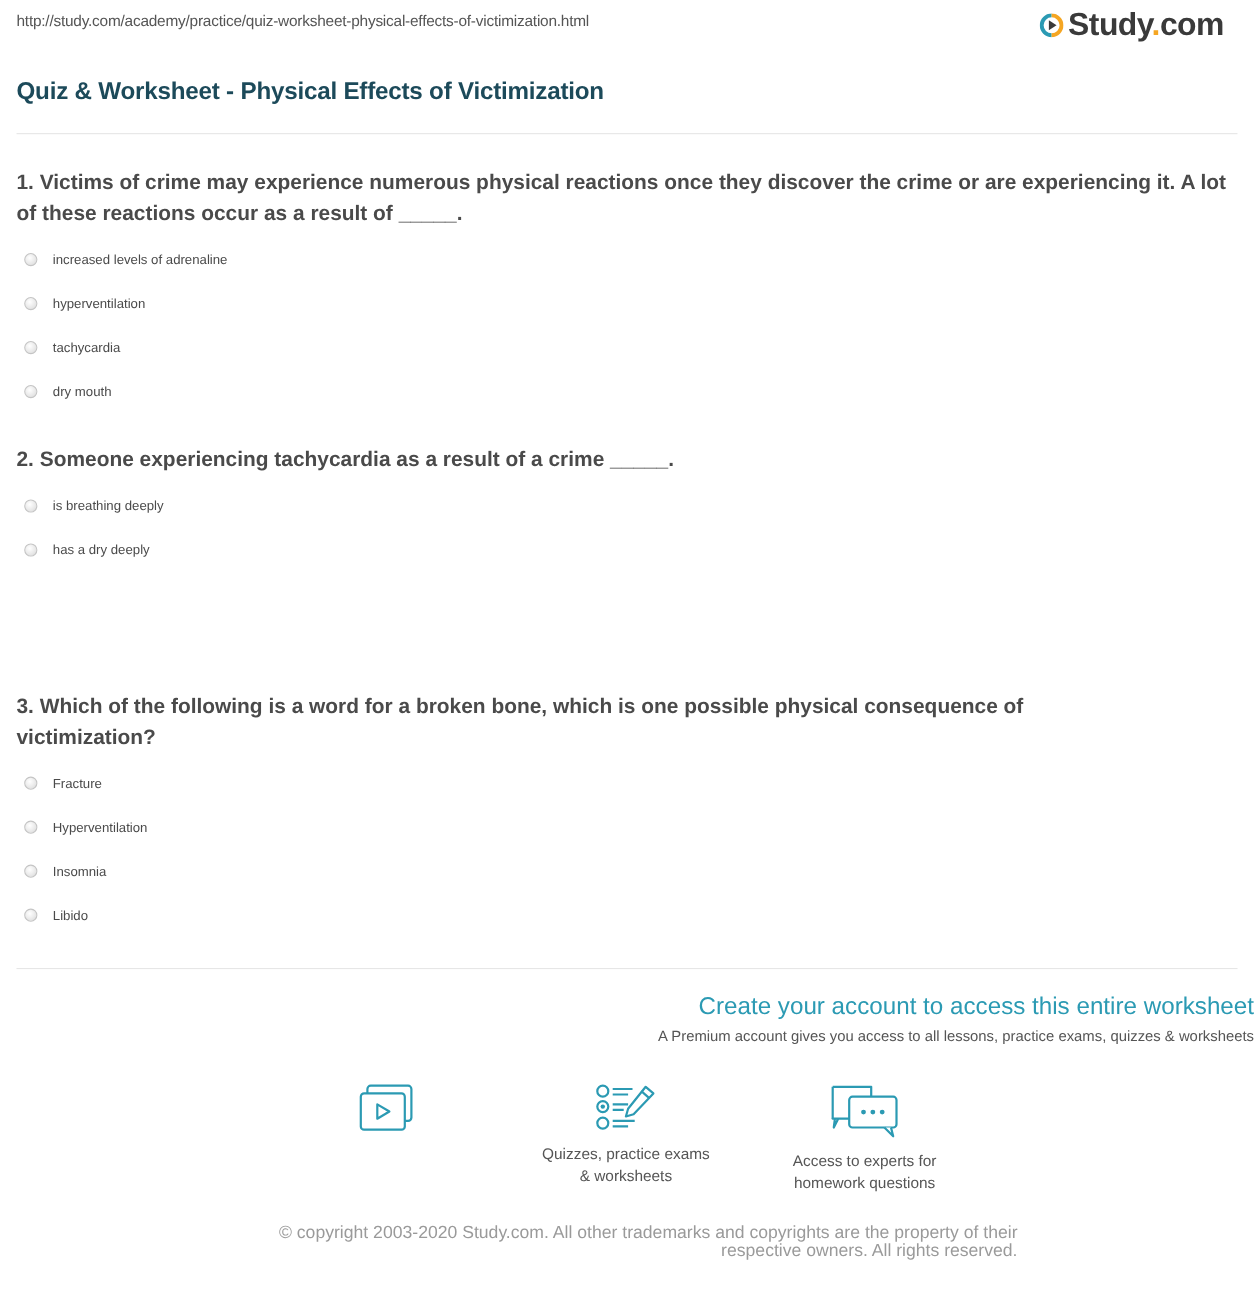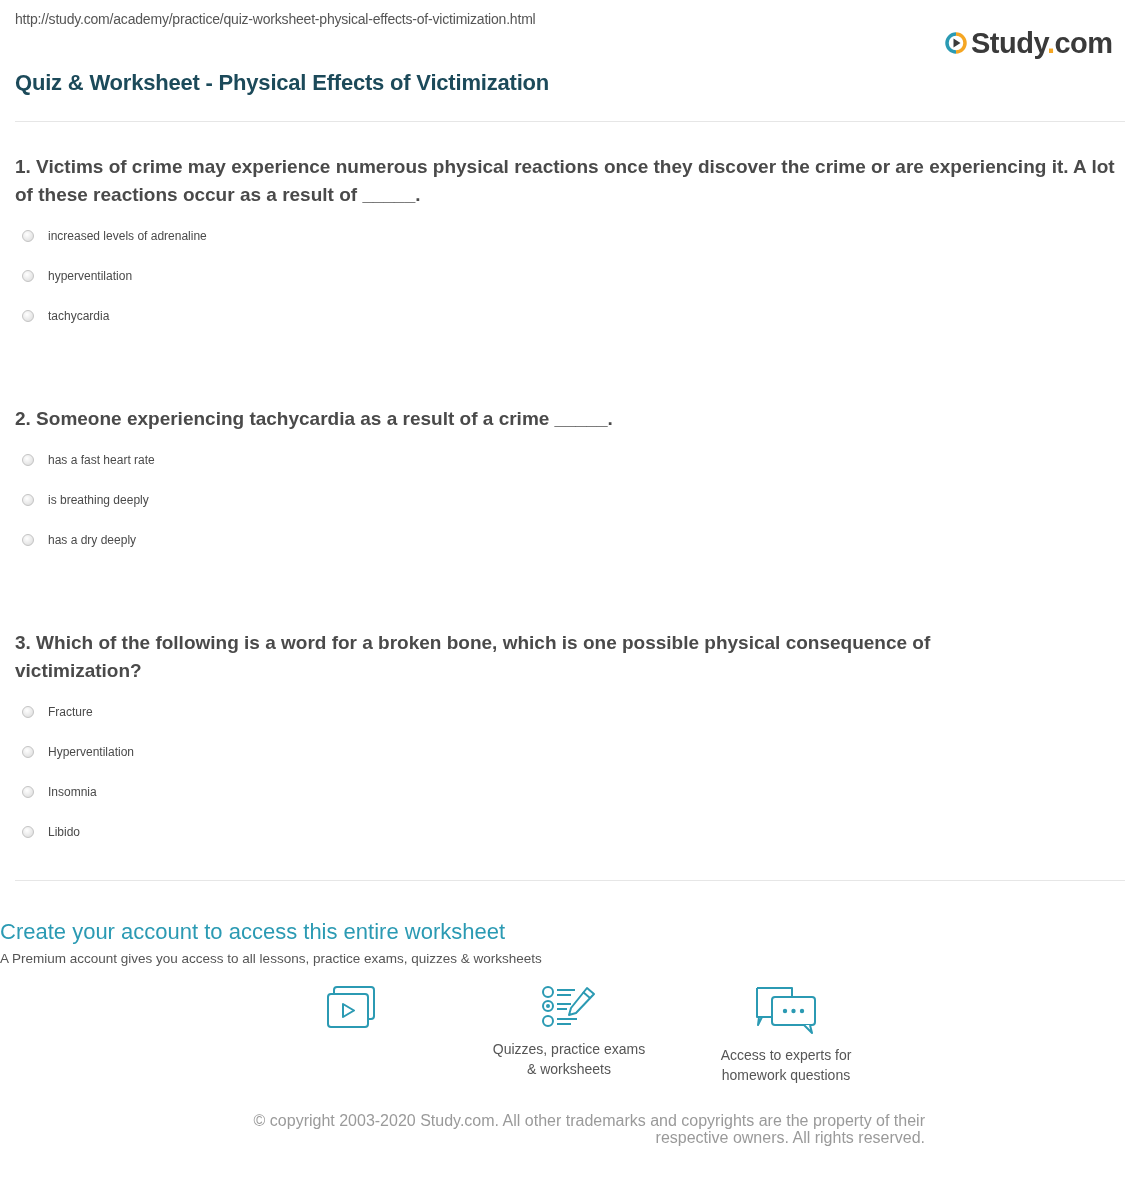--- a/index.html
+++ b/index.html
@@ -1,28 +1,28 @@
 <!DOCTYPE html>
 <html><head>
 <meta charset="utf-8">
 <style>
   html, body { margin:0; padding:0; background:#ffffff; }
   body { width:1140px; height:1177px; position:relative; font-family:"Liberation Sans", sans-serif; color:#404040; overflow:hidden; }
   .url { position:absolute; left:15px; top:11px; font-size:14px; color:#555; letter-spacing:-0.2px; }
-  .logo { position:absolute; left:945px; top:8px; display:flex; align-items:center;margin-top:20px; }
+  .logo { position:absolute; left:945px; top:8px; display:flex; align-items:center; }
   .logo-icon { width:22px; height:22px; position:relative; }
   .logo-text { font-size:29px; font-weight:bold; color:#3a3a3a; margin-left:4px; letter-spacing:-0.5px; line-height:30px; }
   .logo-dot { color:#f5a623; }
   .title { position:absolute; left:15px; top:70px; font-size:22px; font-weight:bold; color:#1c4a5a; letter-spacing:-0.2px; margin:0; }
   .hr { position:absolute; left:15px; right:15px; height:1px; background:#e6e6e6; }
   .question { position:absolute; left:15px; width:1110px; font-size:19px; font-weight:bold; color:#4a4a4a; line-height:28px; margin:0; }
   .answers { position:absolute; left:22px; list-style:none; margin:0; padding:0; }
   .answer { display:flex; align-items:center; height:40px; font-size:12px; color:#4a4a4a; cursor:pointer; }
   .radio { width:10px; height:10px; border-radius:50%; border:1px solid #c4c4c4; background:radial-gradient(circle at 40% 35%, #ffffff 0%, #e4e4e4 70%, #cfcfcf 100%); margin-right:14px; flex-shrink:0; }
-  .cta { position:absolute; left:0; width:1140px; text-align:left;margin-top:17px; }
+  .cta { position:absolute; left:0; width:1140px; text-align:right; }
   .cta-title { top:902px; font-size:22px; color:#2b9ab3; font-weight:normal; }
   .cta-sub { top:934px; font-size:13.5px; color:#555; }
   .feature { position:absolute; top:985px; width:200px; text-align:center; }
   .feature svg { display:block; margin:0 auto; }
   .feature-label { margin-top:10px; font-size:14px; color:#555; line-height:20px; white-space:pre-line; }
   .footer { position:absolute; top:1112px; left:215px; width:710px; text-align:right; font-size:16px; color:#9a9a9a; line-height:17px; }
 </style>
 </head>
 <body>
 
@@ -49,28 +49,28 @@
       <span>increased levels of adrenaline</span>
     </li>
   <li class="answer">
       <span class="radio"></span>
       <span>hyperventilation</span>
     </li>
   <li class="answer">
       <span class="radio"></span>
       <span>tachycardia</span>
     </li>
+  <li class="answer">
+      <span class="radio"></span>
+      <span>dry mouth</span>
+    </li>
 </ul>
 
 <p class="question" style="top:405px;">2. Someone experiencing tachycardia as a result of a crime _____.</p>
 <ul class="answers" style="top:440px;">
-  <li class="answer">
-      <span class="radio"></span>
-      <span>has a fast heart rate</span>
-    </li>
   <li class="answer">
       <span class="radio"></span>
       <span>is breathing deeply</span>
     </li>
   <li class="answer">
       <span class="radio"></span>
       <span>has a dry deeply</span>
     </li>
 </ul>
 

